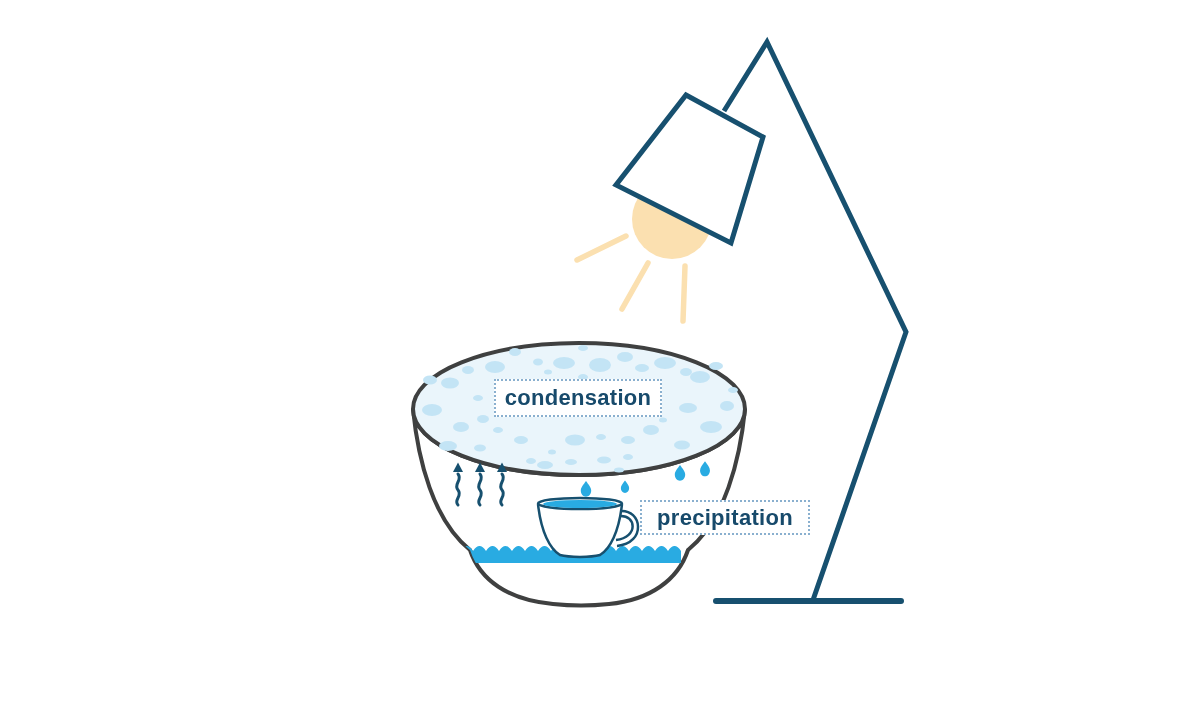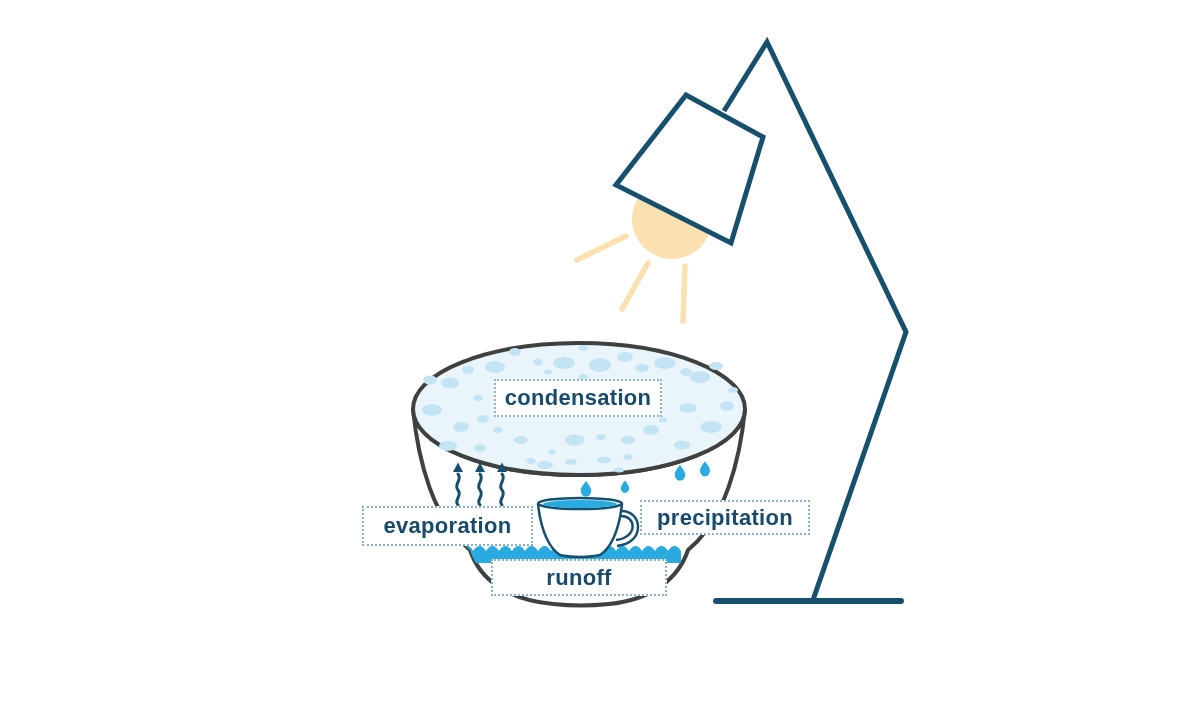--- a/index.html
+++ b/index.html
@@ -133,16 +133,14 @@
 
     <g>
         <path d="M0,-7 C2.6,-3.2 5.2,-0.6 5.2,2.6 C5.2,6.2 2.9,8.8 0,8.8 C-2.9,8.8 -5.2,6.2 -5.2,2.6 C-5.2,-0.6 -2.6,-3.2 0,-7 Z" transform="translate(578,488) scale(1)" class="drop"></path>
         <path d="M0,-7 C2.6,-3.2 5.2,-0.6 5.2,2.6 C5.2,6.2 2.9,8.8 0,8.8 C-2.9,8.8 -5.2,6.2 -5.2,2.6 C-5.2,-0.6 -2.6,-3.2 0,-7 Z" transform="translate(617,486) scale(0.8)" class="drop"></path>
         <path d="M0,-7 C2.6,-3.2 5.2,-0.6 5.2,2.6 C5.2,6.2 2.9,8.8 0,8.8 C-2.9,8.8 -5.2,6.2 -5.2,2.6 C-5.2,-0.6 -2.6,-3.2 0,-7 Z" transform="translate(672,472) scale(1)" class="drop"></path>
         <path d="M0,-7 C2.6,-3.2 5.2,-0.6 5.2,2.6 C5.2,6.2 2.9,8.8 0,8.8 C-2.9,8.8 -5.2,6.2 -5.2,2.6 C-5.2,-0.6 -2.6,-3.2 0,-7 Z" transform="translate(697,468) scale(0.95)" class="drop"></path>
       </g>
   </svg>
 
   <div class="lbl" id="lbl-condensation">condensation</div>
-  <div class="lbl" id="lbl-evaporation">evaporation</div>
   <div class="lbl" id="lbl-precipitation">precipitation</div>
-  <div class="lbl" id="lbl-runoff">runoff</div>
 </div>
 
 </body></html>

